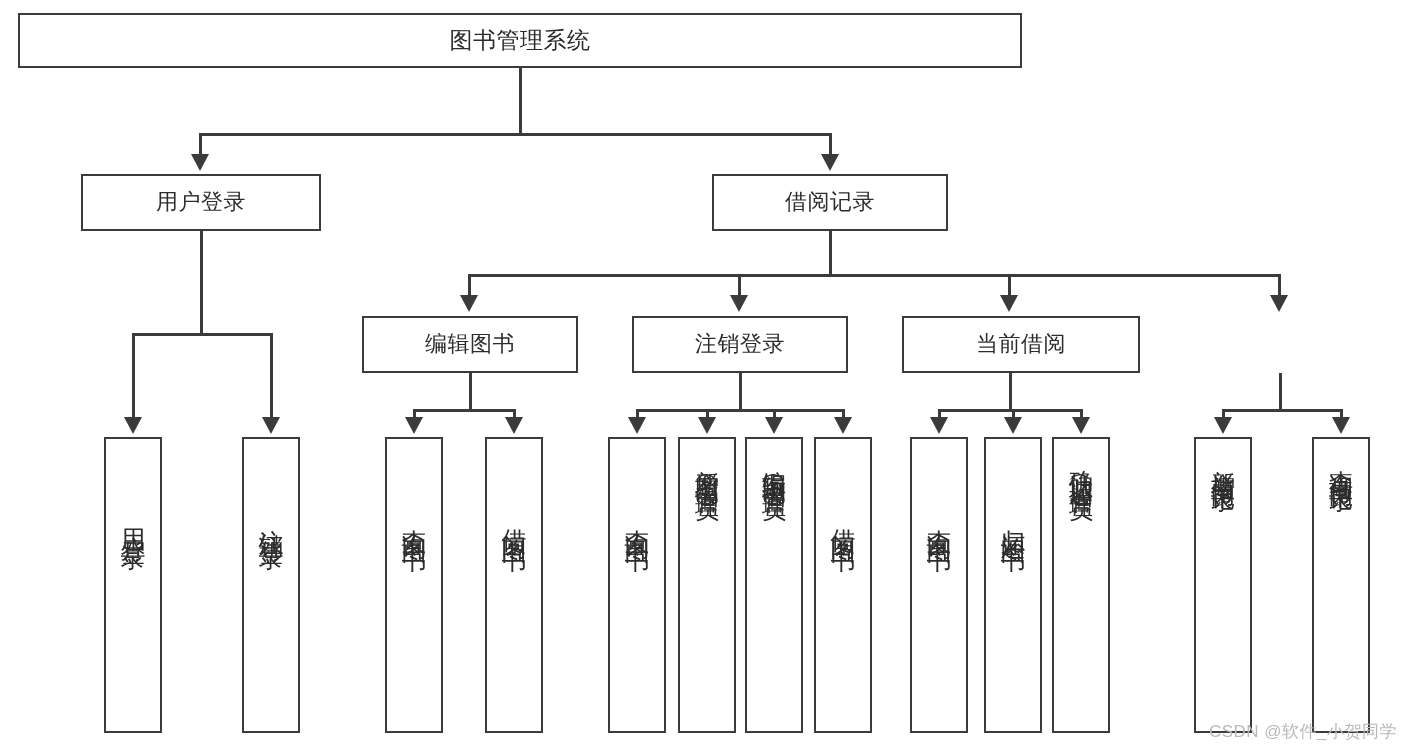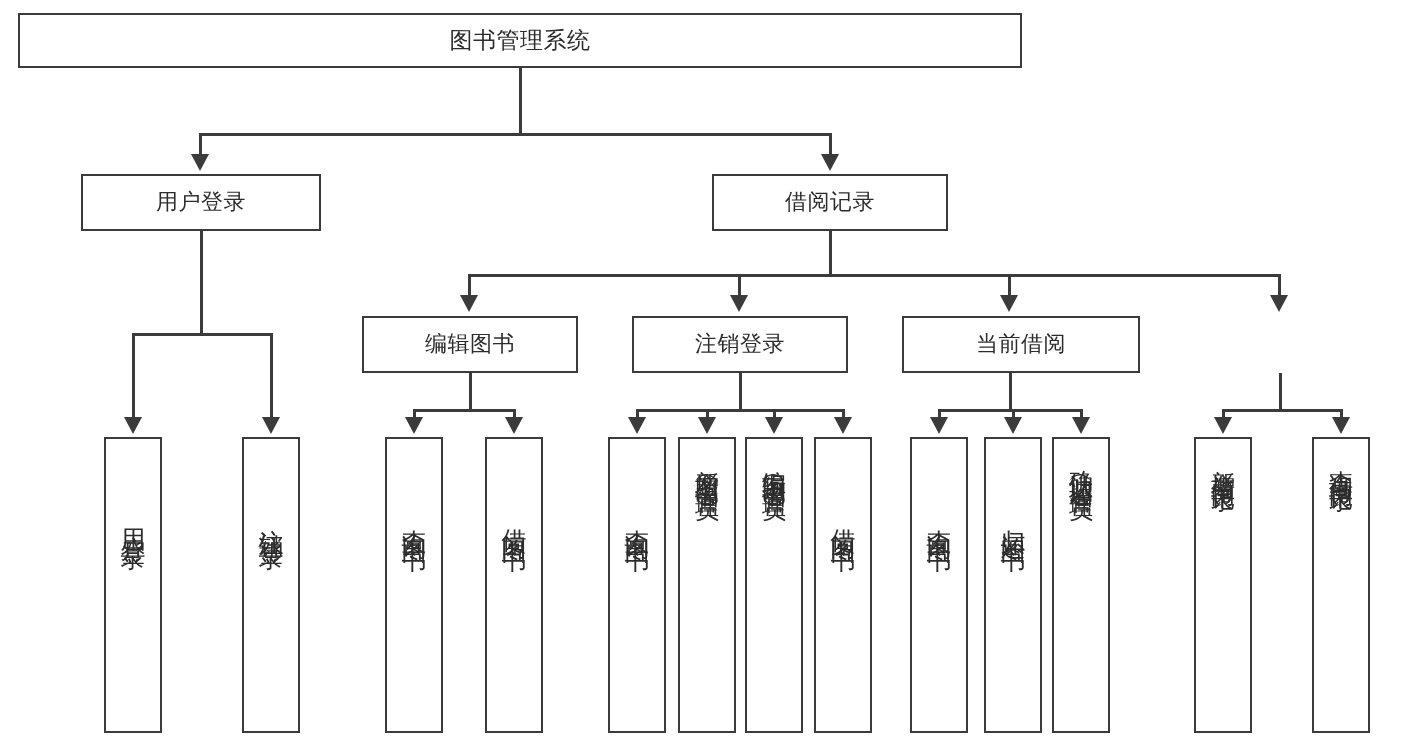--- a/index.html
+++ b/index.html
@@ -198,13 +198,14 @@
   <div class="ln vert" style="left:1080px;top:409px;height:9px;"></div>
   <div class="arrow" style="left:1072px;top:417px;"></div>
 
   <div class="ln vert" style="left:1279px;top:373px;height:38px;"></div>
   <div class="ln horz" style="left:1222px;top:409px;width:119px;"></div>
   <div class="ln vert" style="left:1222px;top:409px;height:9px;"></div>
   <div class="arrow" style="left:1214px;top:417px;"></div>
   <div class="ln vert" style="left:1340px;top:409px;height:9px;"></div>
   <div class="arrow" style="left:1332px;top:417px;"></div>
 
+  <div id="watermark">CSDN @软件_小贺同学</div>
 </div>
 
 </body></html>

